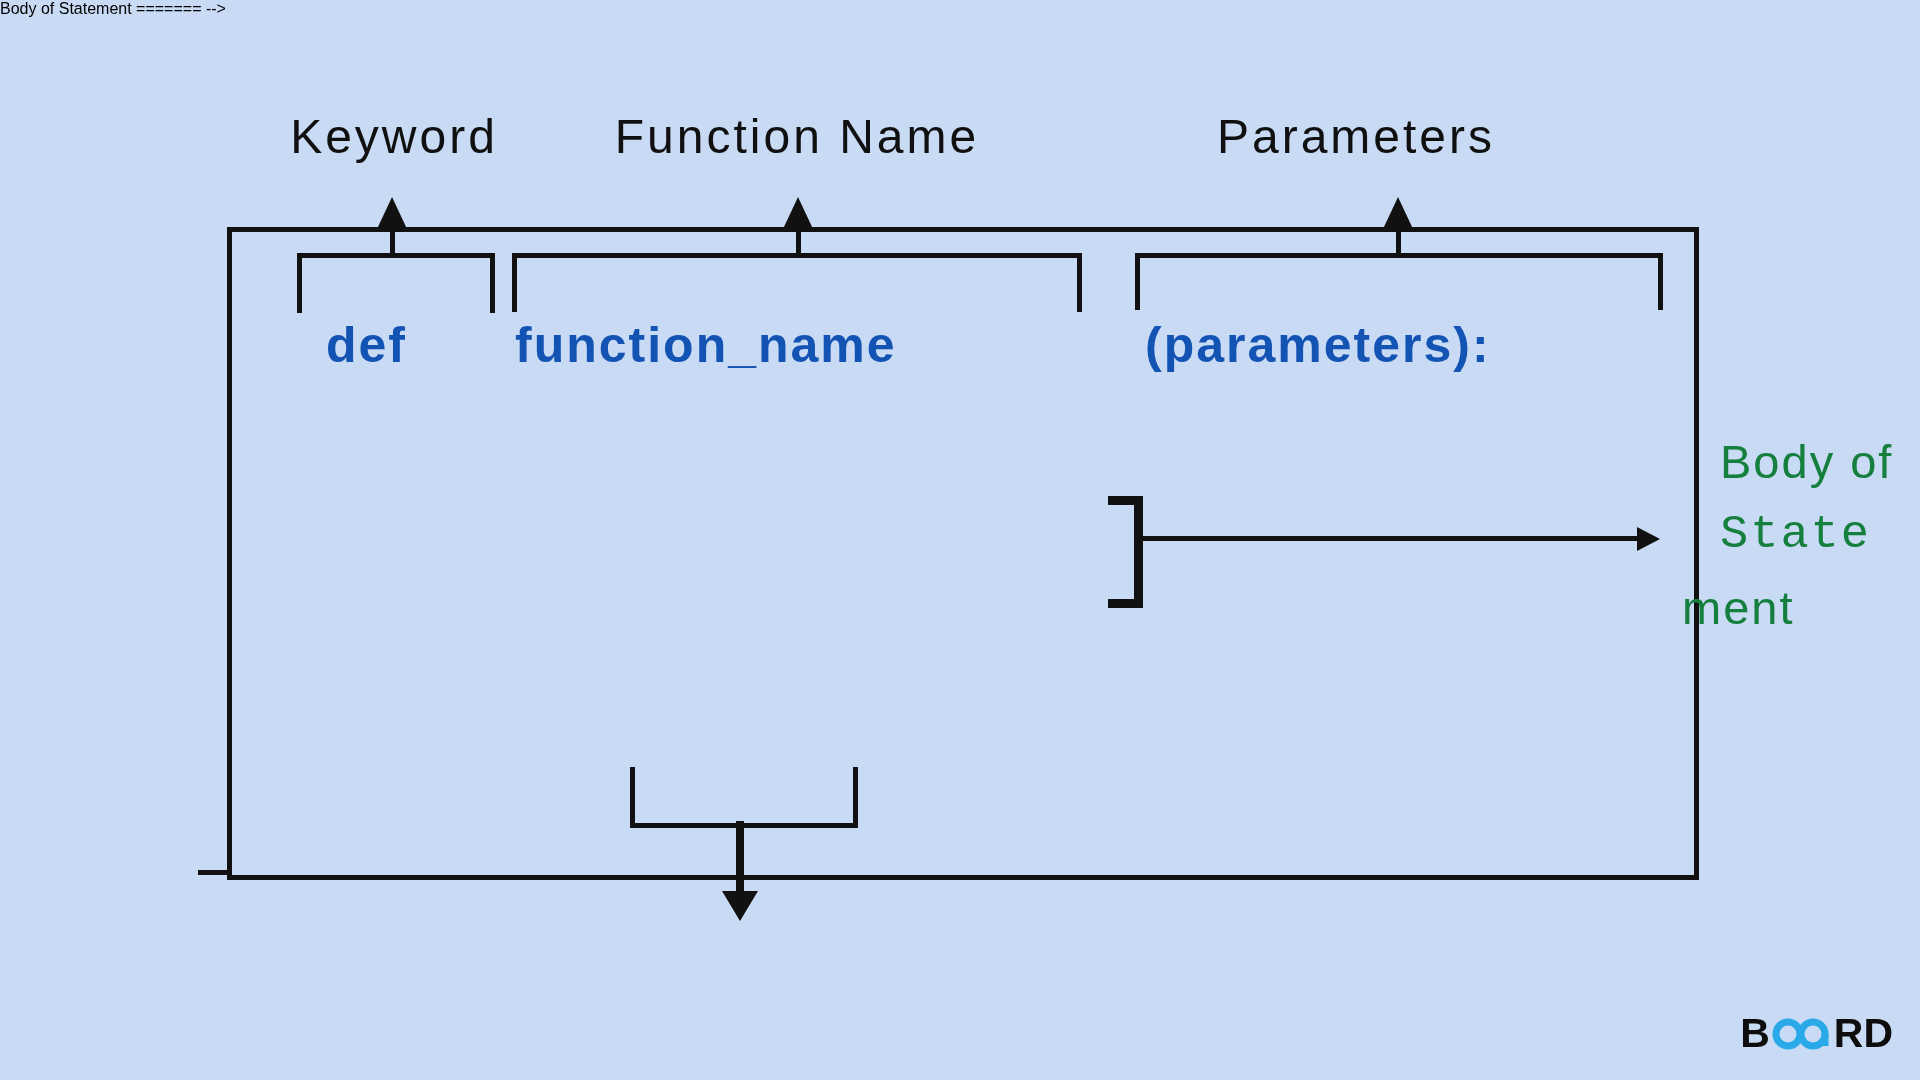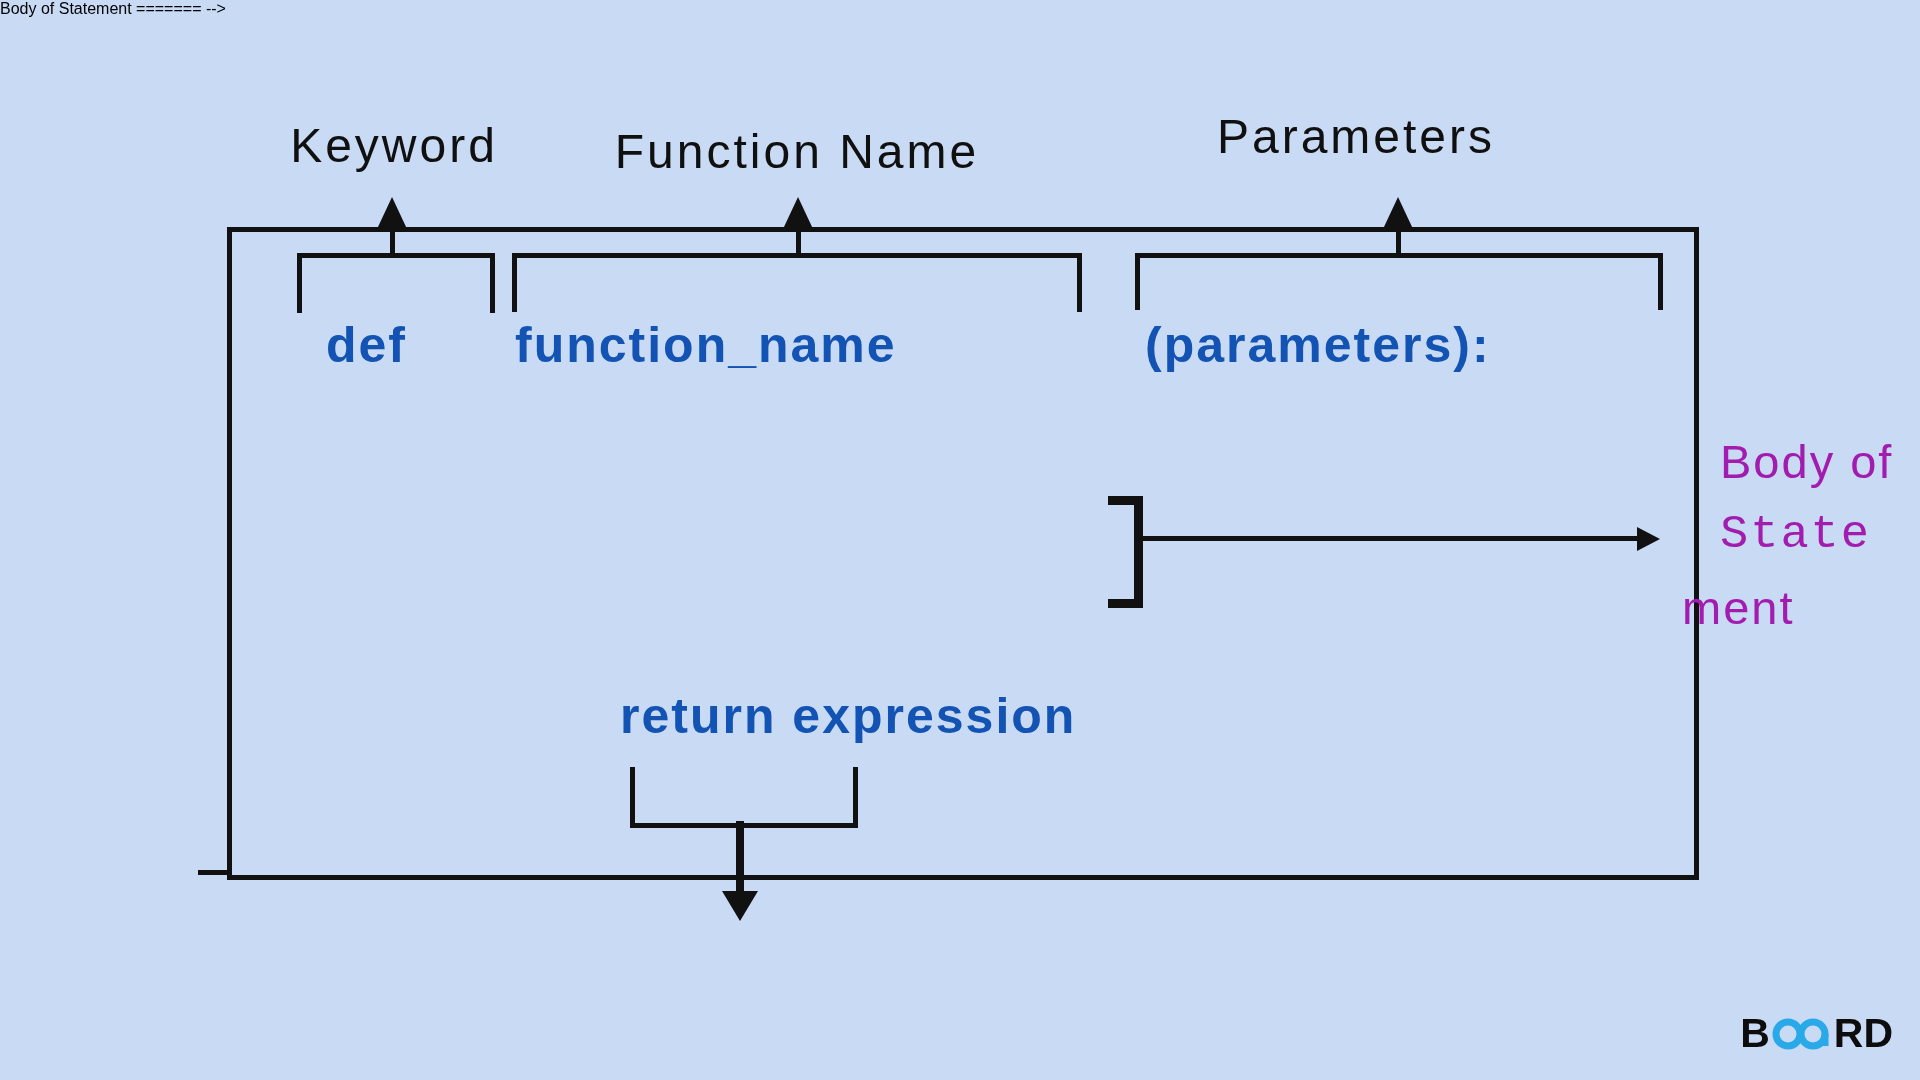--- a/index.html
+++ b/index.html
@@ -13,21 +13,21 @@
   
   .toplabel{
     position:absolute;
     transform:translateX(-50%);
     font-size:48px;letter-spacing:3px;
     color:#101010;white-space:nowrap;line-height:1;
   }
   .sidelabel{
     position:absolute;
     font-size:47px;letter-spacing:2px;
-    color:#a21caf;white-space:nowrap;line-height:1;
+    color:#15803d;white-space:nowrap;line-height:1;
   }
   
   .code{
     position:absolute;
     font-size:50px;font-weight:bold;letter-spacing:2px;
     color:#1253b4;white-space:nowrap;line-height:1;
   }
   
   .outerbox{
     position:absolute;left:227px;top:227px;
@@ -87,22 +87,22 @@
     letter-spacing:0px;line-height:1;
   }
   .logo svg{margin:0 1px;display:block;}
 </style>
 </head>
 <body>
 
 <div class="canvas">
 
   
-  <div class="toplabel" style="left:394px;top:113px;margin-top:9px;">Keyword</div>
-  <div class="toplabel" style="left:797px;top:113px;margin-top:15px;">Function Name</div>
+  <div class="toplabel" style="left:394px;top:113px;">Keyword</div>
+  <div class="toplabel" style="left:797px;top:113px;">Function Name</div>
   <div class="toplabel" style="left:1356px;top:113px;">Parameters</div>
 
   
   <div>
     <div class="head-up" style="left:377px;top:197px;"></div>
     <div class="shaft-v" style="left:390px;top:226px;height:30px;"></div>
   </div>
   <div>
     <div class="head-up" style="left:783px;top:197px;"></div>
     <div class="shaft-v" style="left:796px;top:226px;height:30px;"></div>
@@ -130,21 +130,20 @@
   <div class="sqbracket"></div>
   <div>
     <div class="shaft-h" style="left:1134px;top:536px;width:506px;"></div>
     <div class="head-right" style="left:1637px;top:527px;"></div>
   </div>
   <div class="sidelabel" style="left:1720px;top:438px;">Body of</div>
   <div class="sidelabel" style="left:1720px;top:511px;font-family:Liberation Mono, monospace;">State</div>
   <div class="sidelabel" style="left:1682px;top:584px;">ment</div>
 
   
-  <div class="code" style="left:620px;top:691px;">return expression</div>
   <div class="bbracket" style="left:630px;top:767px;width:218px;height:56px;"></div>
   <div>
     <div class="shaft-v thick" style="left:736px;top:821px;height:72px;"></div>
     <div class="head-down" style="left:722px;top:891px;"></div>
   </div>
 
   
   <div class="logo">
     <span>B</span>
     <svg width="62" height="34" viewBox="0 0 62 34">

